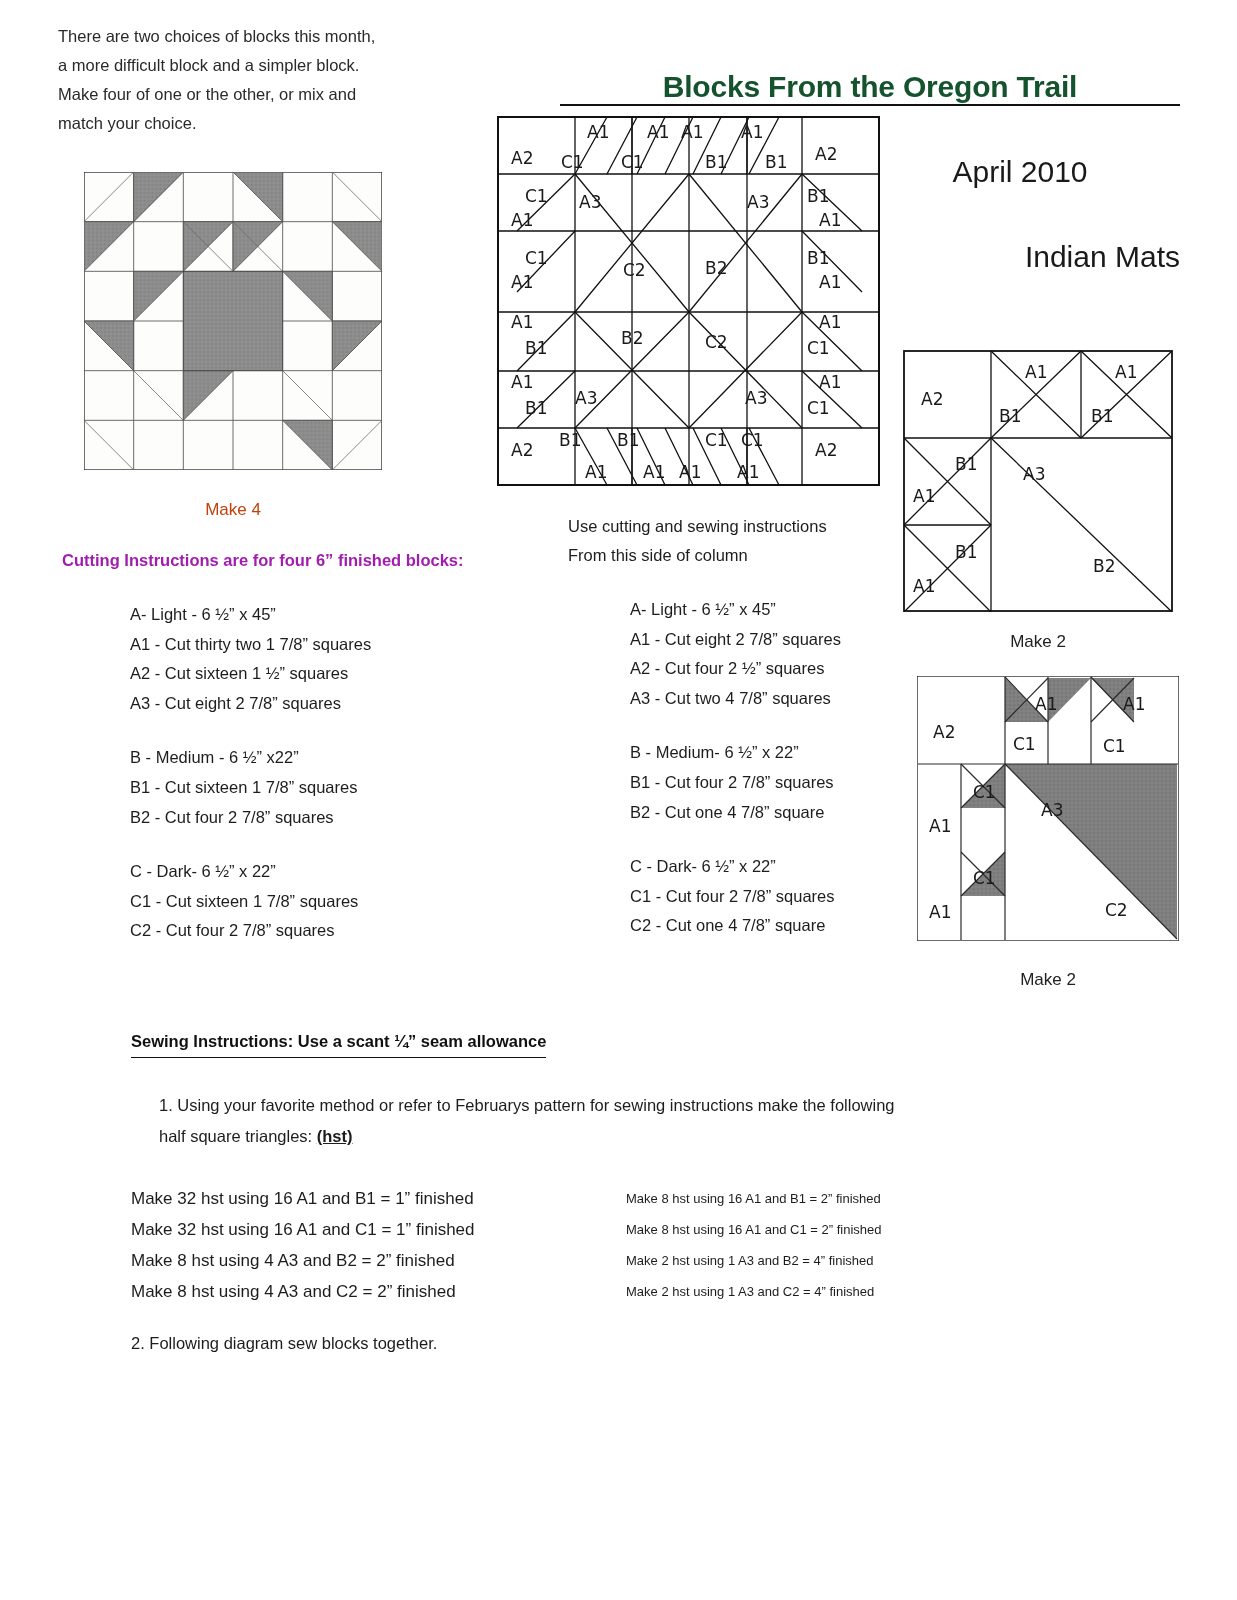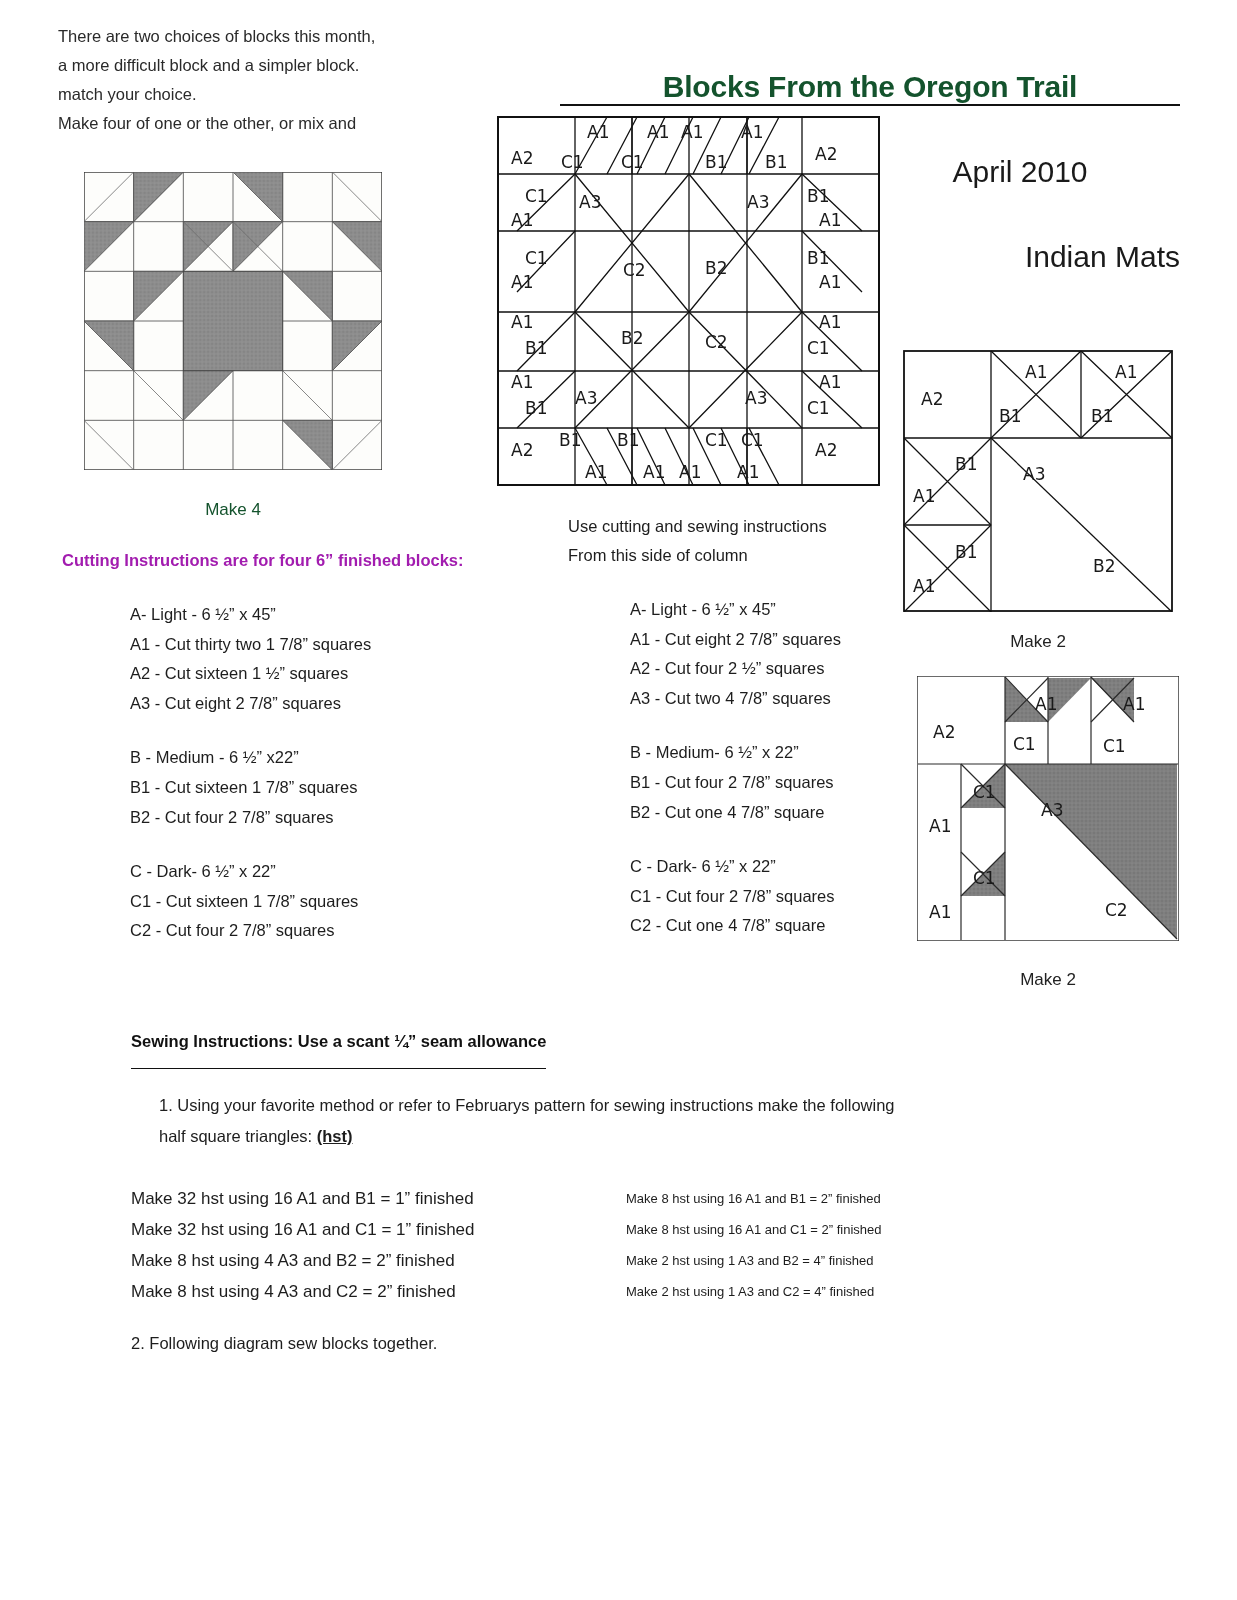--- a/index.html
+++ b/index.html
@@ -35,21 +35,21 @@
   #subtitle-name {
     left:860px; top:240px; width:320px;
     font-size:30px; text-align:right; color:#1a1a1a;
   }
 
   
   #photo-block { left:84px; top:172px; width:298px; height:298px; }
   #photo-block svg { display:block; }
   #make4-caption {
     left:84px; top:500px; width:298px; text-align:center;
-    font-size:17px; color:#14532d;
+    font-size:17px; color:#c2410c;
   }
 
   
   #big-diagram { left:497px; top:116px; width:383px; height:370px; }
 
   
   #cutting-head {
     left:62px; top:551px; width:500px;
     font-size:16.5px; font-weight:bold; color:#a21caf;
   }
@@ -65,36 +65,36 @@
   #mid-right-diagram { left:903px; top:350px; width:270px; height:262px; }
   #make2a-caption { left:903px; top:632px; width:270px; text-align:center; font-size:17px; color:#222; }
   #low-right-photo { left:917px; top:676px; width:262px; height:265px; }
   #make2b-caption { left:917px; top:970px; width:262px; text-align:center; font-size:17px; color:#222; }
 
   
   #sewing-head {
     left:131px; top:1032px; width:700px;
     font-size:16.5px; font-weight:bold; color:#111;
   }
-  #sewing-head span { border-bottom:1.5px solid #111; padding-bottom:18px; }
+  #sewing-head span { border-bottom:1.5px solid #111; padding-bottom:7px; }
   #sewing-1 { left:131px; top:1090px; width:940px; font-size:16.5px; line-height:31px; color:#1d1d1d;margin-left:28px; }
   #sewing-1 u { text-decoration:underline; font-weight:bold; }
   #hst-left { left:131px; top:1183px; width:470px; font-size:17px; line-height:31px; color:#1d1d1d; }
   #hst-right { left:626px; top:1183px; width:470px; font-size:13px; line-height:31px; color:#1d1d1d; }
   #sewing-2 { left:131px; top:1334px; width:600px; font-size:16.5px; color:#1d1d1d; }
   svg text { font-family:"DejaVu Sans", sans-serif; fill:#1a1a1a; }
 </style>
 </head>
 <body>
 
 <div id="intro" class="abs">
   <div>There are two choices of blocks this month,</div>
   <div>a more difficult block and a simpler block.</div>
+  <div>Make four of one or the other, or mix and</div>
   <div>match your choice.</div>
-  <div>Make four of one or the other, or mix and</div>
 </div>
 
 <div id="main-title" class="abs">Blocks From the Oregon Trail</div>
 <div id="subtitle-date" class="abs">April 2010</div>
 <div id="subtitle-name" class="abs">Indian Mats</div>
 
 <div id="photo-block" class="abs">
 <svg width="298" height="298" viewBox="0 0 300 300">
   <defs>
     <pattern id="grain" width="4" height="4" patternUnits="userSpaceOnUse">

